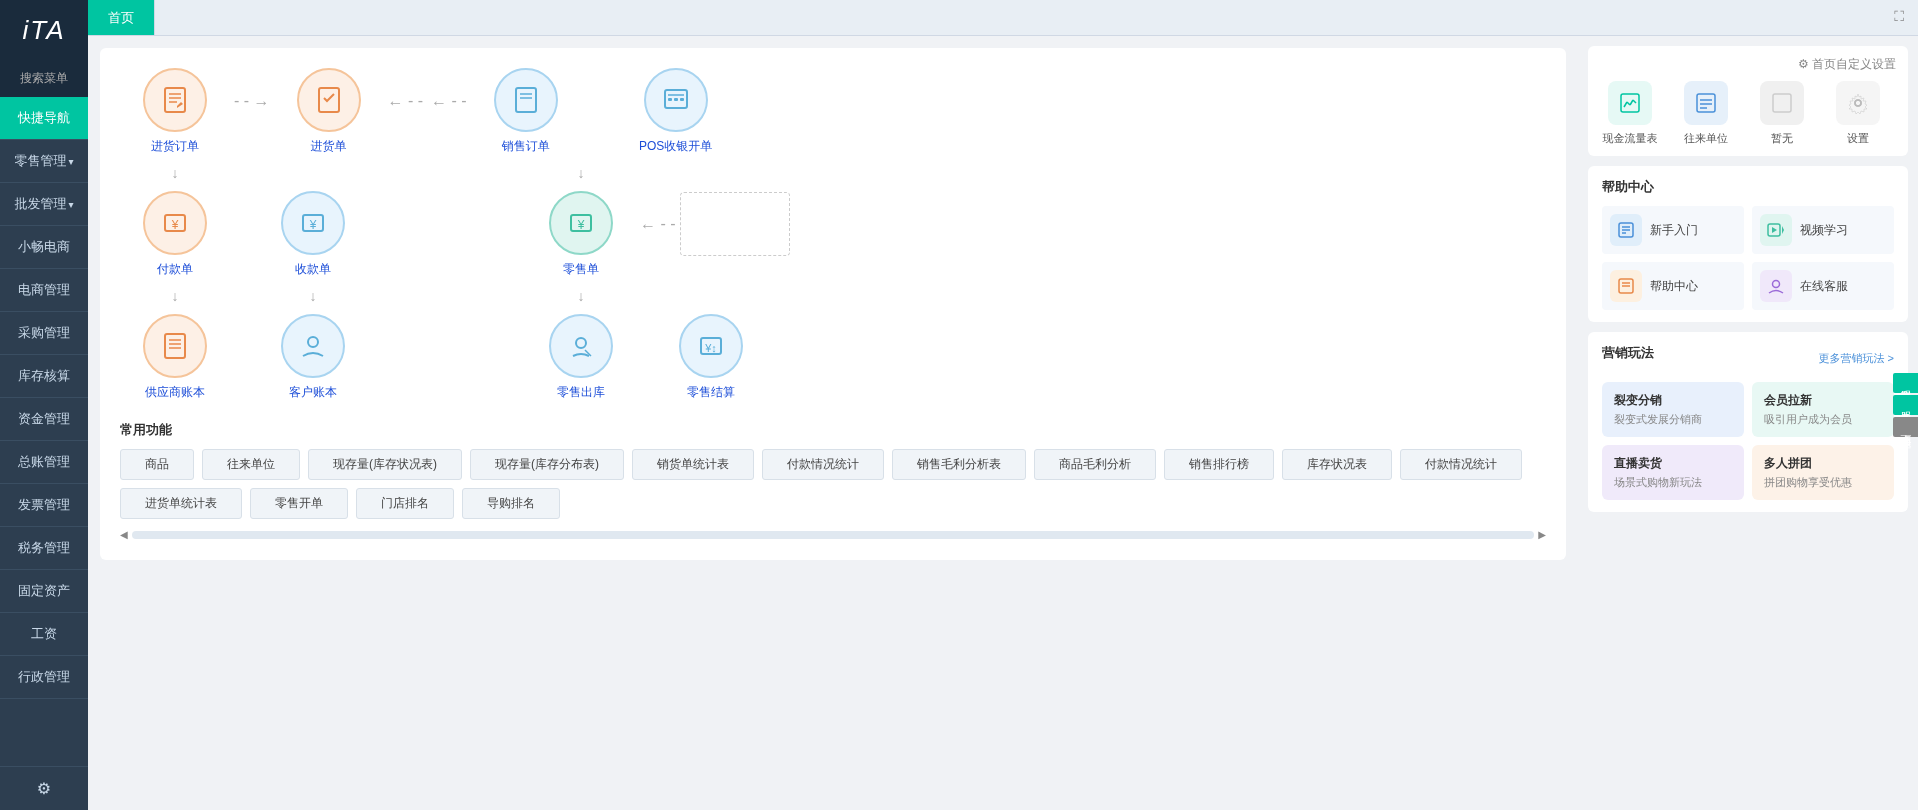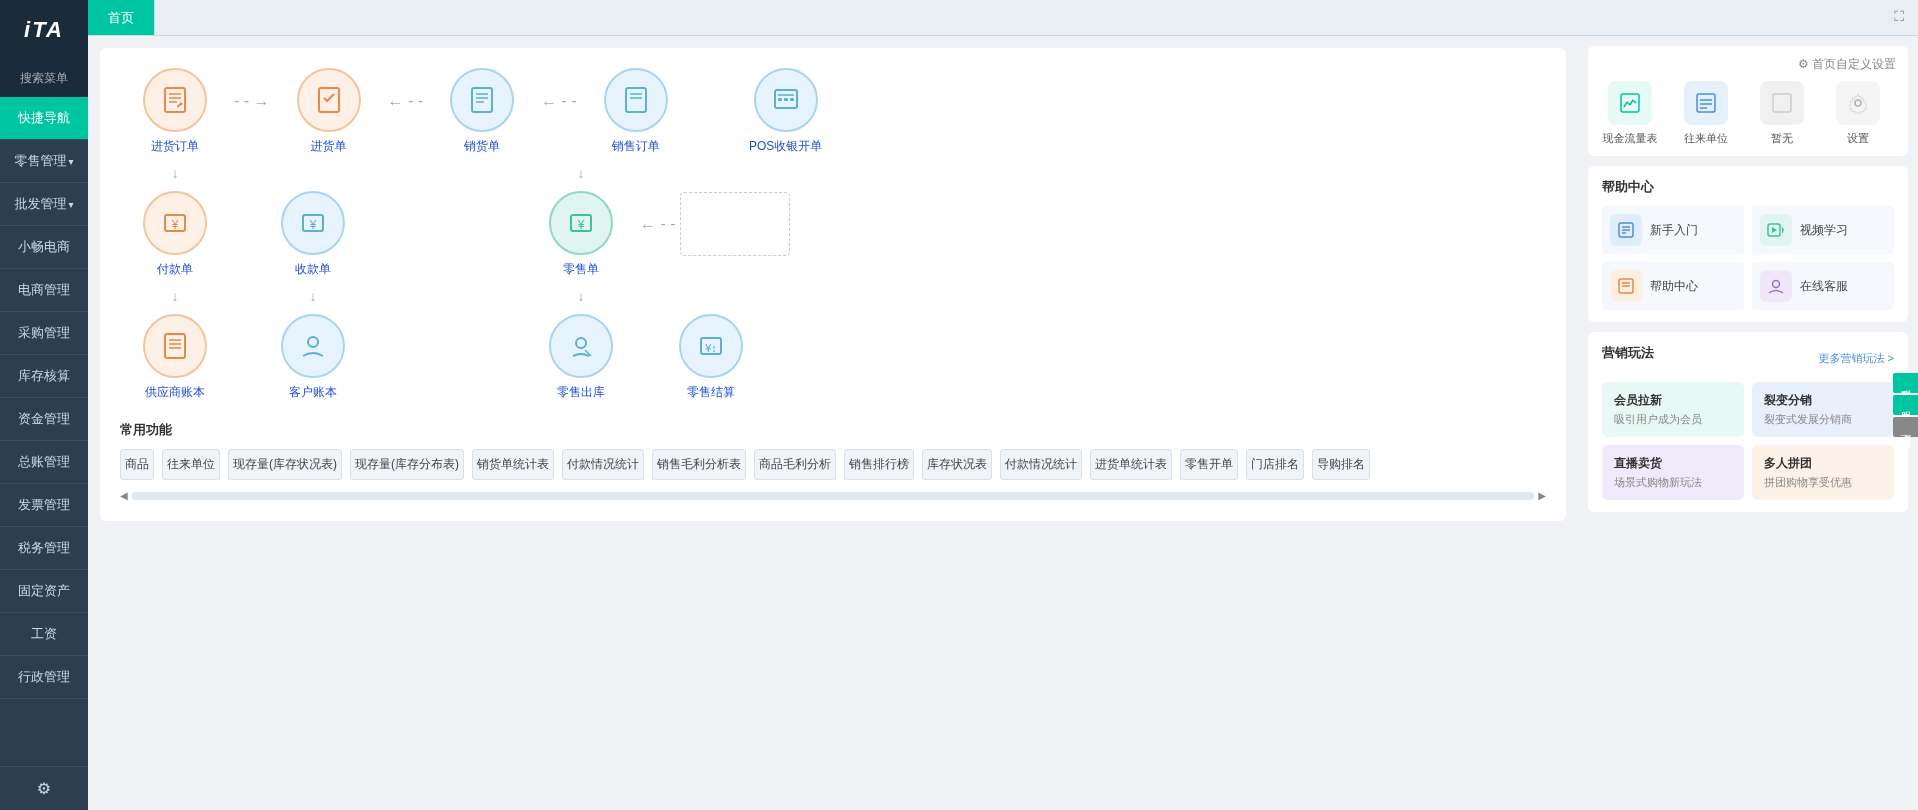--- a/index.html
+++ b/index.html
@@ -175,21 +175,21 @@
     }
     .common-grid {
       display: flex;
       flex-wrap: wrap;
       gap: 8px;
     }
     .common-btn {
       background: #f0f4f8;
       border: 1px solid #d8e0e8;
       border-radius: 3px;
-      padding: 6px 4px;
+      padding: 6px 24px;
       font-size: 12px;
       color: #444;
       cursor: pointer;
       white-space: nowrap;
     }
 
     
     .scrollbar-row {
       display: flex;
       align-items: center;
@@ -384,23 +384,23 @@
       padding: 8px;
       text-align: center;
       background: #1a2b3c;
       height: 60px;
       display: flex;
       align-items: center;
       justify-content: center;
     }
     .logo-text {
       color: #fff;
-      font-size: 22px;
+      font-size: 26px;
       font-style: italic;
-      font-weight: bold;
+      font-weight: normal;
       letter-spacing: 2px;
     }
   </style>
 </head>
 <body>
 
 <div class="sidebar">
   <div class="logo-area">
     <span class="logo-text">iTA</span>
   </div>
@@ -487,31 +487,20 @@
             <div class="flow-node">
               <div class="flow-circle orange">
                 <svg width="32" height="32" viewBox="0 0 32 32">
                     <rect x="6" y="4" width="20" height="24" rx="2" fill="none" stroke="#e8894a" stroke-width="2"></rect>
                     <path d="M11 14 l3 3 l7-7" stroke="#e8894a" stroke-width="2" fill="none"></path>
                   </svg>
               </div>
               <span class="flow-label">进货单</span>
             </div>
             <div class="flow-arrow">← - -</div>
-            <div class="flow-node">
-              <div class="flow-circle blue">
-                <svg width="32" height="32" viewBox="0 0 32 32">
-                    <rect x="6" y="4" width="20" height="24" rx="2" fill="none" stroke="#5aaed8" stroke-width="2"></rect>
-                    <line x1="10" y1="10" x2="22" y2="10" stroke="#5aaed8" stroke-width="1.5"></line>
-                    <line x1="10" y1="14" x2="22" y2="14" stroke="#5aaed8" stroke-width="1.5"></line>
-                    <line x1="10" y1="18" x2="18" y2="18" stroke="#5aaed8" stroke-width="1.5"></line>
-                  </svg>
-              </div>
-              <span class="flow-label">销货单</span>
-            </div>
             <div class="flow-arrow">← - -</div>
             <div class="flow-node">
               <div class="flow-circle blue">
                 <svg width="32" height="32" viewBox="0 0 32 32">
                     <rect x="6" y="4" width="20" height="24" rx="2" fill="none" stroke="#5aaed8" stroke-width="2"></rect>
                     <line x1="10" y1="10" x2="22" y2="10" stroke="#5aaed8" stroke-width="1.5"></line>
                     <line x1="10" y1="14" x2="22" y2="14" stroke="#5aaed8" stroke-width="1.5"></line>
                   </svg>
               </div>
               <span class="flow-label">销售订单</span>
@@ -770,27 +759,27 @@
           </div>
         </div>
       </div>
 
       <div class="marketing-card">
         <div class="card-header">
           <span class="card-title">营销玩法</span>
           <span class="more-link">更多营销玩法 &gt;</span>
         </div>
         <div class="marketing-grid">
+          <div class="marketing-item blue-bg">
+            <div class="mi-title">裂变分销</div>
+            <div class="mi-sub">裂变式发展分销商</div>
+          </div>
           <div class="marketing-item green-bg">
             <div class="mi-title">会员拉新</div>
             <div class="mi-sub">吸引用户成为会员</div>
-          </div>
-          <div class="marketing-item blue-bg">
-            <div class="mi-title">裂变分销</div>
-            <div class="mi-sub">裂变式发展分销商</div>
           </div>
           <div class="marketing-item purple-bg">
             <div class="mi-title">直播卖货</div>
             <div class="mi-sub">场景式购物新玩法</div>
           </div>
           <div class="marketing-item orange-bg">
             <div class="mi-title">多人拼团</div>
             <div class="mi-sub">拼团购物享受优惠</div>
           </div>
         </div>

